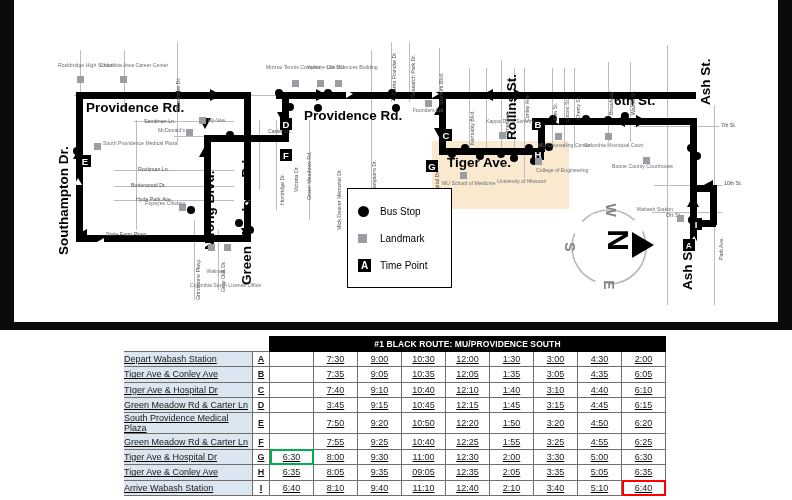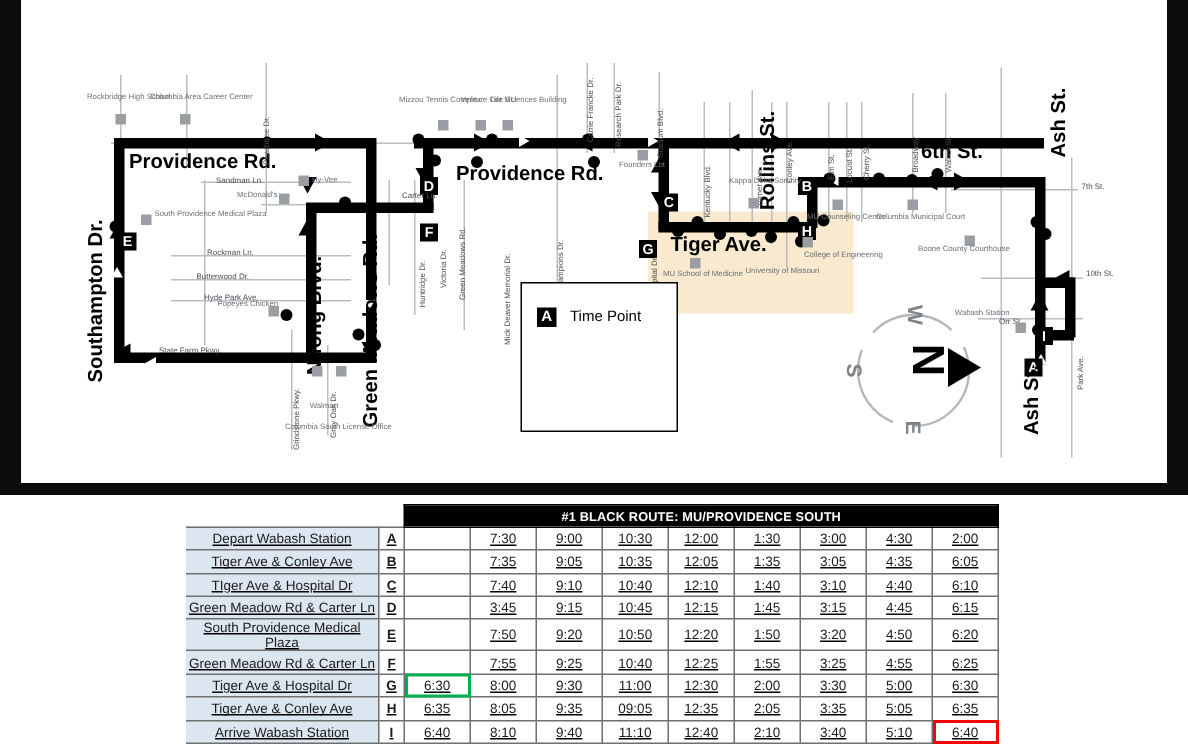--- a/index.html
+++ b/index.html
@@ -110,21 +110,21 @@
   th,td{
     font-size:9px;color:#1a1a1a;font-family:"Liberation Sans",sans-serif;
     border:1px solid #6f6f6f;padding:0;height:14.4px;text-align:center;
     background:#fff;
   }
   th.hdr{
     background:#000;color:#fff;font-size:8.5px;font-weight:bold;
     border:1px solid #000;height:12px;letter-spacing:.1px;
   }
   td.stopname{
-    background:#dce6f1;text-align:center;width:128px;font-size:9px;
+    background:#dce6f1;text-align:left;width:128px;font-size:9px;
     border-left:none;border-right:1px solid #6f6f6f;
   }
   td.letter{width:16px;font-weight:bold;font-size:9px;border-left:none;border-right:1px solid #6f6f6f;}
   td.tm{width:43px;}
   td.blank{width:43px;}
   td.mark-green{outline:2px solid #00b050;outline-offset:-2px;}
   td.mark-red{outline:2px solid #ff0000;outline-offset:-2px;}
 </style>
 </head>
 <body>
@@ -346,20 +346,32 @@
       <div class="lmtext" style="left:598px;top:163px;width:44px;">Boone County Courthouse</div>
       <div class="lmtext" style="left:428px;top:180px;width:46px;">MU School of Medicine</div>
       <div class="lmtext" style="left:483px;top:178px;width:48px;">University of Missouri</div>
       <div class="lmtext" style="left:522px;top:167px;width:44px;">College of Engineering</div>
       <div class="lmtext left" style="left:621px;top:206px;width:38px;">Wabash Station</div>
 
 
       <div id="legend">
         <div class="leg-row">
           <div class="leg-sym">
+              <div class="leg-dot"></div>
+            </div>
+          <div class="leg-lbl">Bus Stop</div>
+        </div>
+        <div class="leg-row">
+          <div class="leg-sym">
+              <div class="leg-sq"></div>
+            </div>
+          <div class="leg-lbl">Landmark</div>
+        </div>
+        <div class="leg-row">
+          <div class="leg-sym">
             <div class="leg-tp">A</div>
           </div>
           <div class="leg-lbl">Time Point</div>
         </div>
       </div>
 
       <div id="compass">
         <svg width="120" height="90" style="position:absolute;left:0;top:0;">
           <circle cx="50" cy="42" r="37" fill="none" stroke="#b5b8bb" stroke-width="1.6" stroke-dasharray="58 14"></circle>
         </svg>

